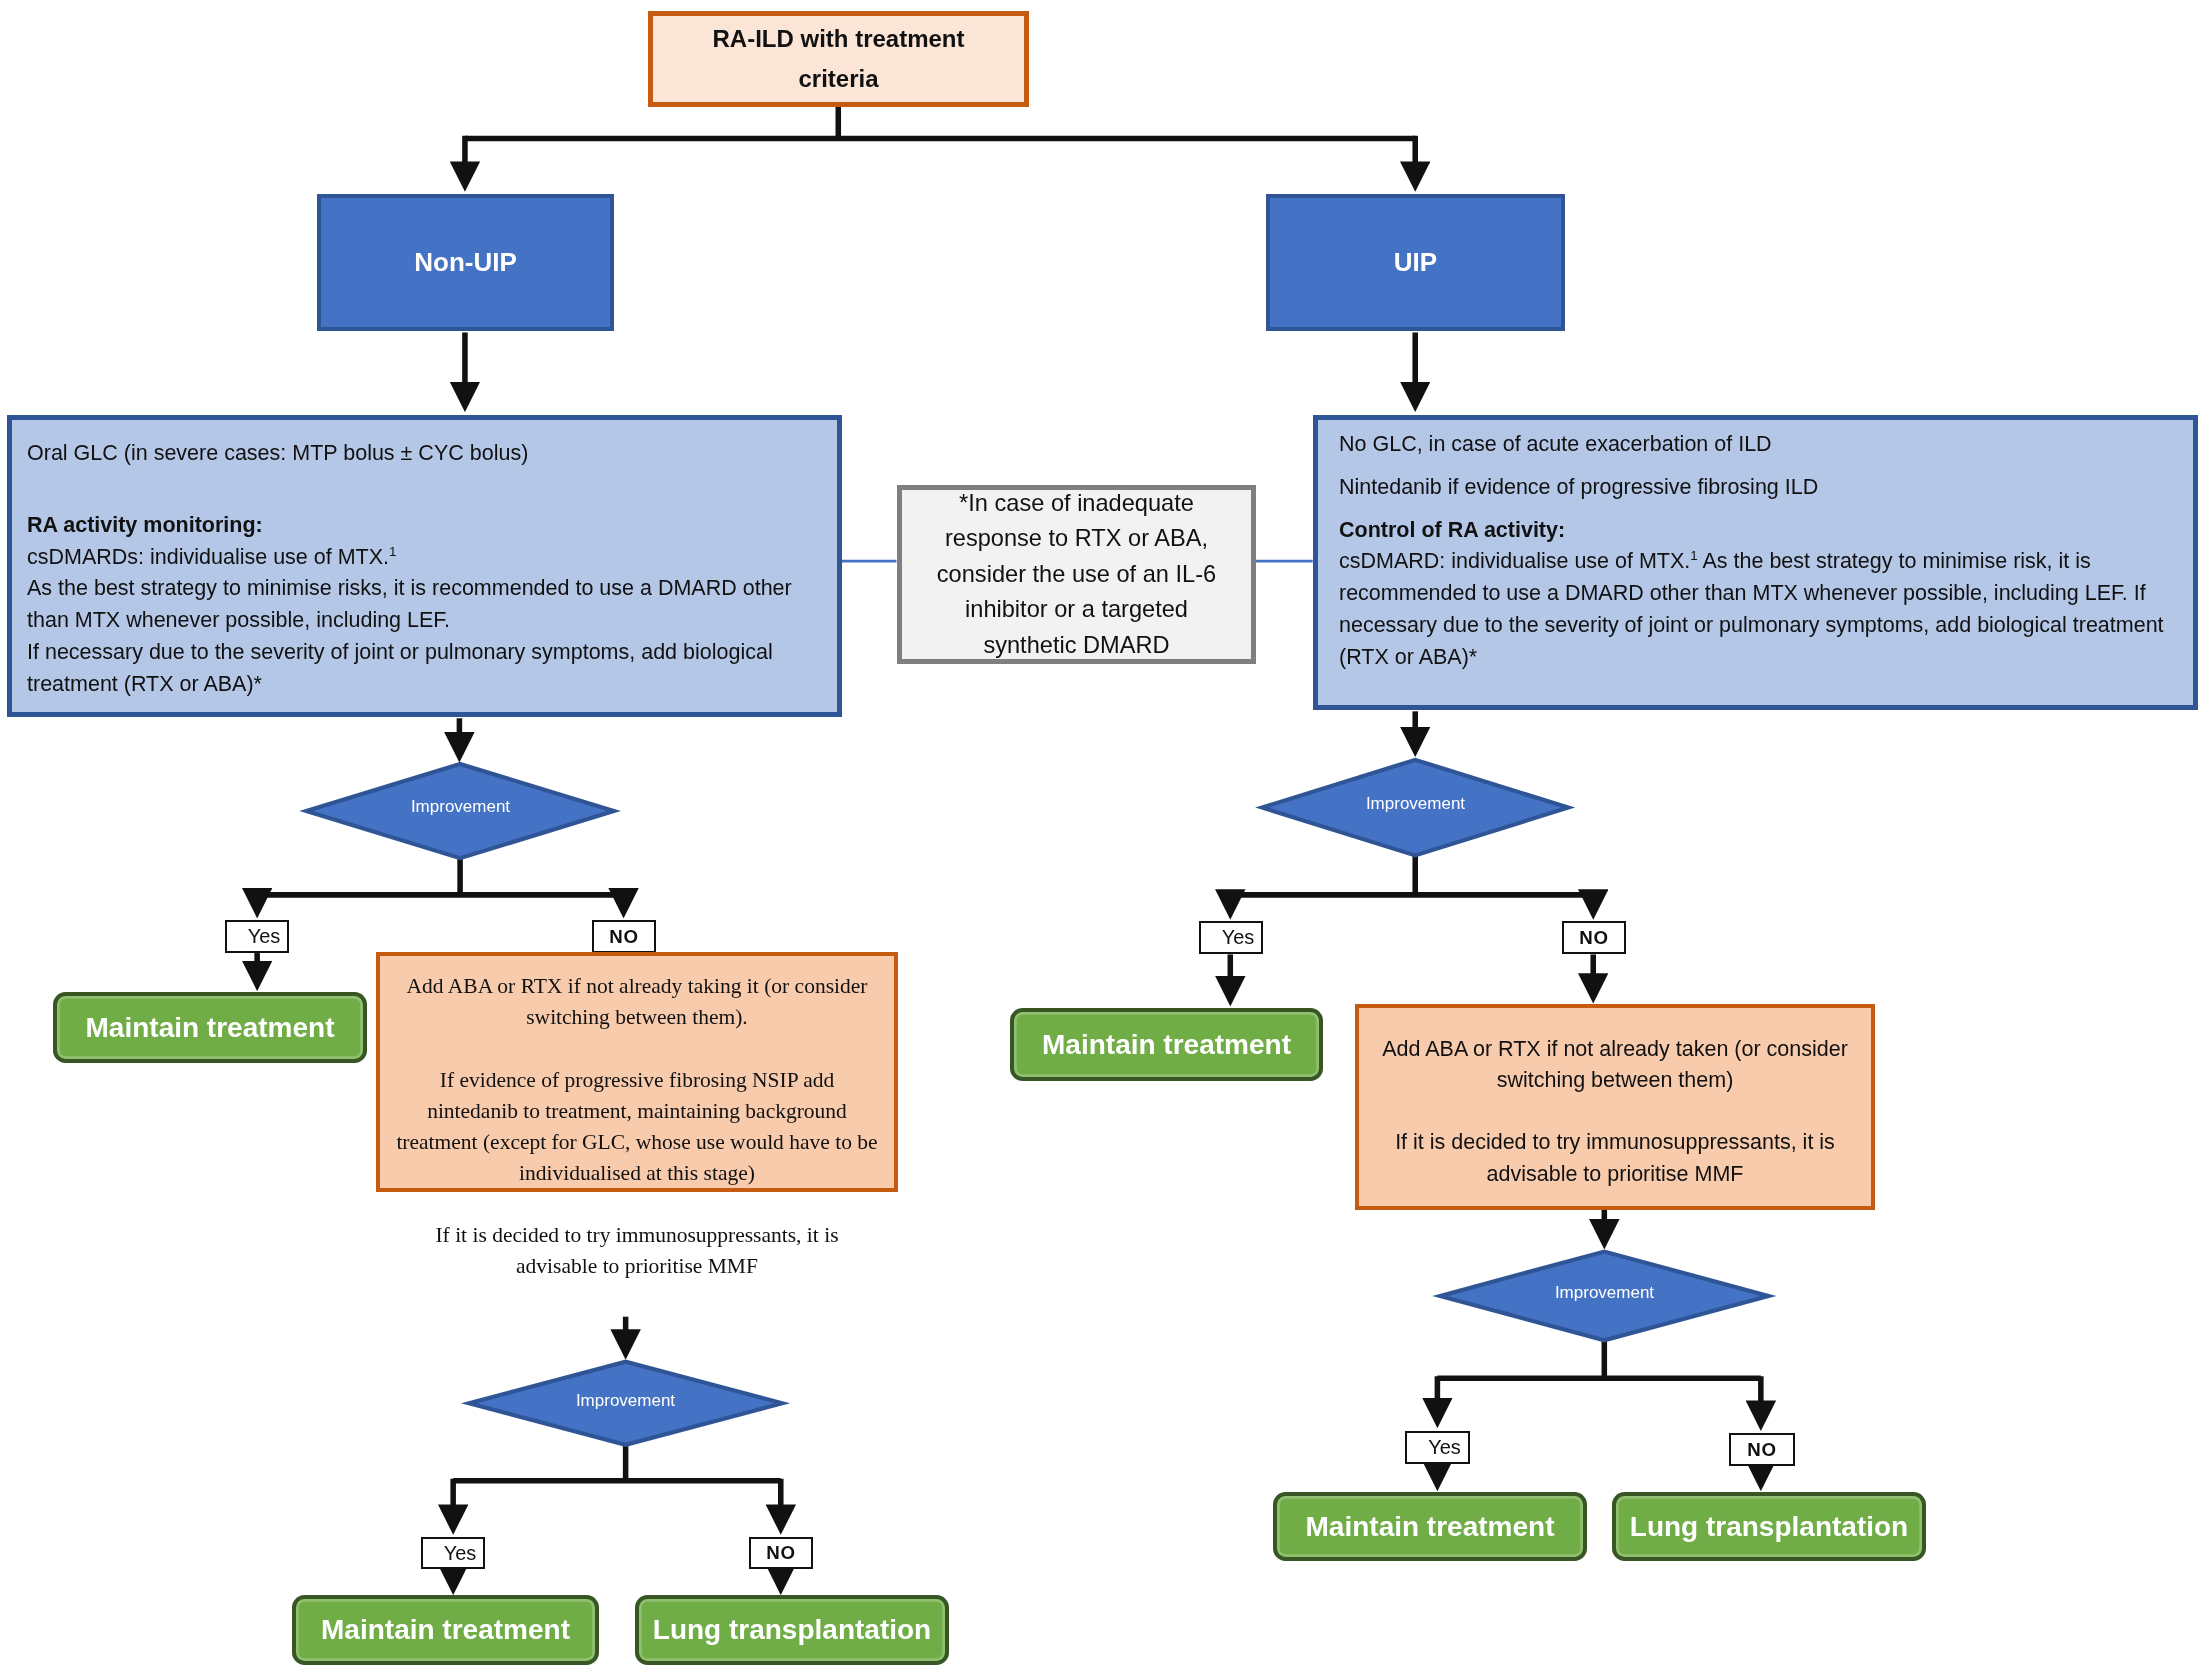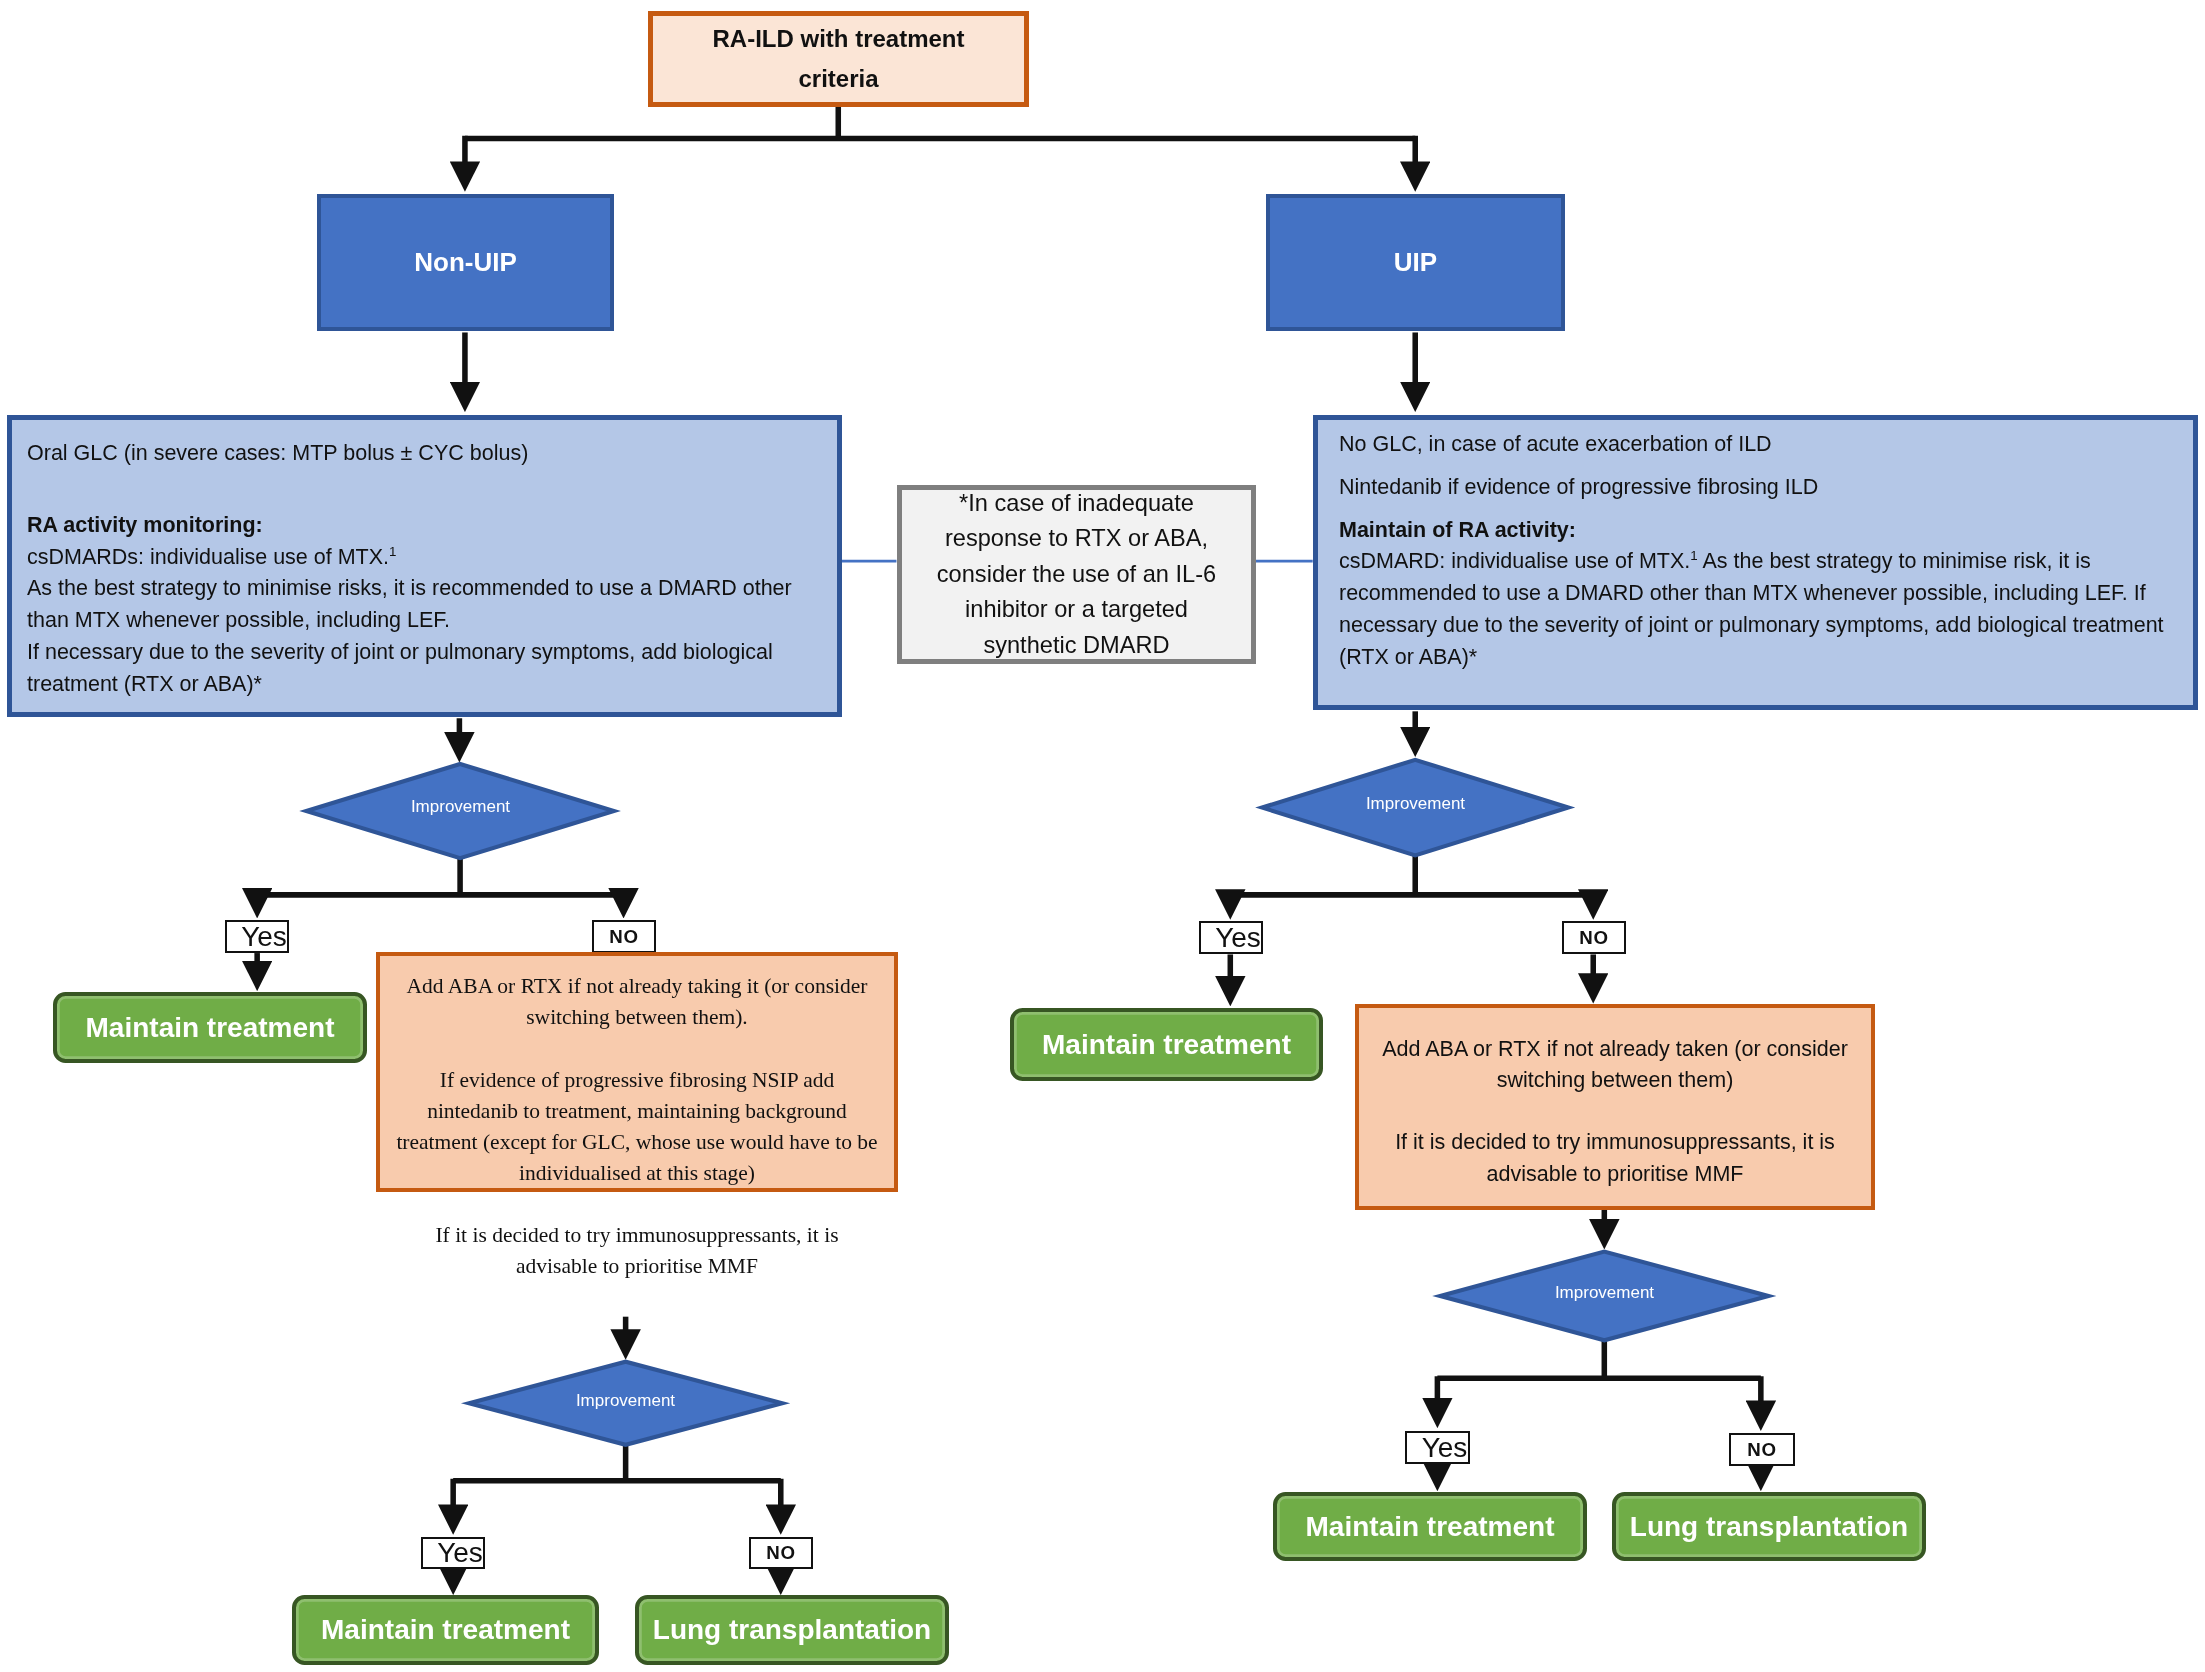--- a/index.html
+++ b/index.html
@@ -31,21 +31,21 @@
   .info-box .lead2{margin-bottom:11px;}
   .info-box .heading{font-weight:bold;}
   sup{font-size:0.62em; vertical-align:super; line-height:0;}
   .note-box{background:var(--gray-fill); border:5.5px solid var(--gray-border);
     display:flex; align-items:center; justify-content:center; text-align:center;
     font-size:23.6px; line-height:1.5; padding:14px 23.6px;}
   .diamond-label{position:absolute; width:305px; text-align:center;
     color:#fff; font-size:17px;}
   .yn-box{position:absolute; background:#fff; border:2.8px solid #111;
     display:flex; align-items:center; justify-content:center;}
-  .yn-yes{font-size:28px;padding-left:14px;}
+  .yn-yes{font-size:20px;padding-left:14px;}
   .yn-no{font-size:18.7px; font-weight:bold; letter-spacing:0.7px;}
   .outcome-box{position:absolute; background:var(--green); border:4.8px solid var(--green-dark);
     border-radius:12.5px; display:flex; align-items:center; justify-content:center;
     color:#fff; font-weight:bold; font-size:28px;
     box-shadow:inset 0 0 0 2.8px rgba(255,255,255,0.22);}
   .action-box{position:absolute; background:var(--orange-light); border:4.8px solid var(--orange);
     font-size:21.5px; line-height:1.45; text-align:center; padding:15.2px 14px;}
   .action-box p{margin:0 0 31px 0;}
   .action-box p:last-child{margin-bottom:0;}
 </style>
@@ -138,21 +138,21 @@
     <p>If necessary due to the severity of joint or pulmonary symptoms, add biological treatment (RTX or ABA)*</p>
   </div>
 
   <div class="node note-box" style="left:897px; top:485px; width:359px; height:179px;">
     <span>*In case of inadequate response to RTX or ABA, consider the use of an IL-6 inhibitor or a targeted synthetic DMARD</span>
   </div>
 
   <div class="node info-box" style="left:1313px; top:415px; width:885px; height:295px; padding:9px 21px;">
     <p class="lead2">No GLC, in case of acute exacerbation of ILD</p>
     <p class="lead2">Nintedanib if evidence of progressive fibrosing ILD</p>
-    <p class="heading" style="margin-top:9.7px;">Maintain of RA activity:</p>
+    <p class="heading" style="margin-top:9.7px;">Control of RA activity:</p>
     <p><span>csDMARD: individualise use of MTX.</span><sup>1</sup><span> As the best strategy to minimise risk, it is recommended to use a DMARD other than MTX whenever possible, including LEF. If necessary due to the severity of joint or pulmonary symptoms, add biological treatment (RTX or ABA)*</span></p>
   </div>
 
   <div class="diamond-label" style="left:308px; top:797px;">Improvement</div>
   <div class="diamond-label" style="left:473px; top:1391px;">Improvement</div>
   <div class="diamond-label" style="left:1263px; top:794px;">Improvement</div>
   <div class="diamond-label" style="left:1452px; top:1283px;">Improvement</div>
 
   <div class="yn-box yn-yes" style="left:225px; top:920px; width:64px; height:33px;">Yes</div>
   <div class="yn-box yn-no" style="left:592px; top:920px; width:64px; height:33px;">NO</div>

